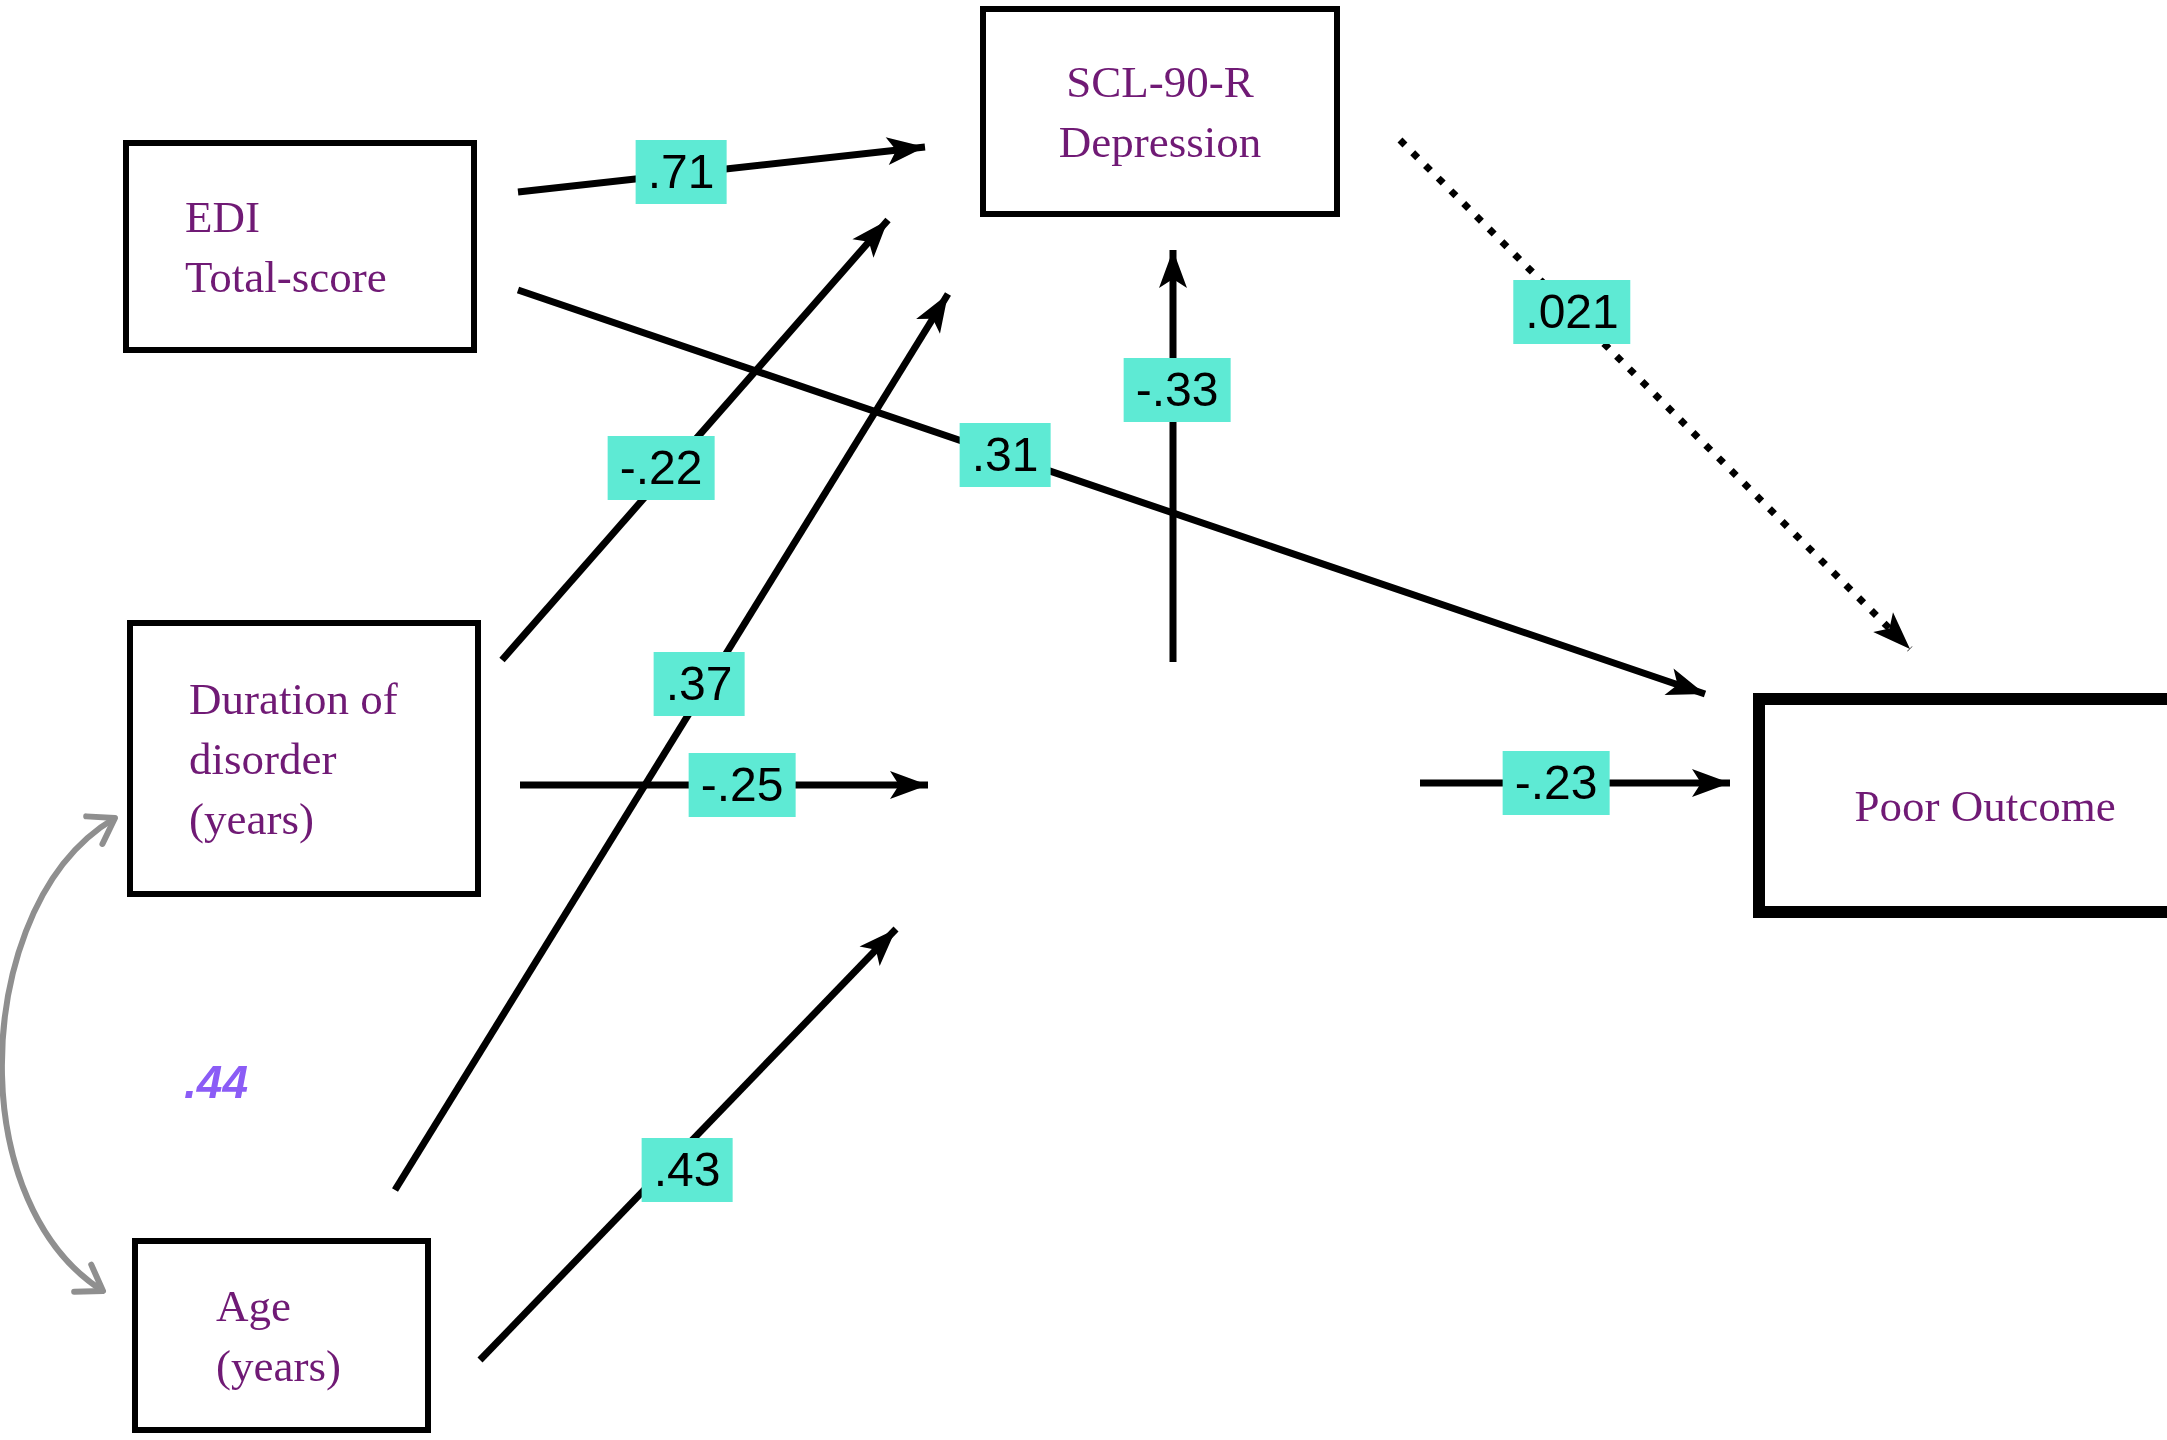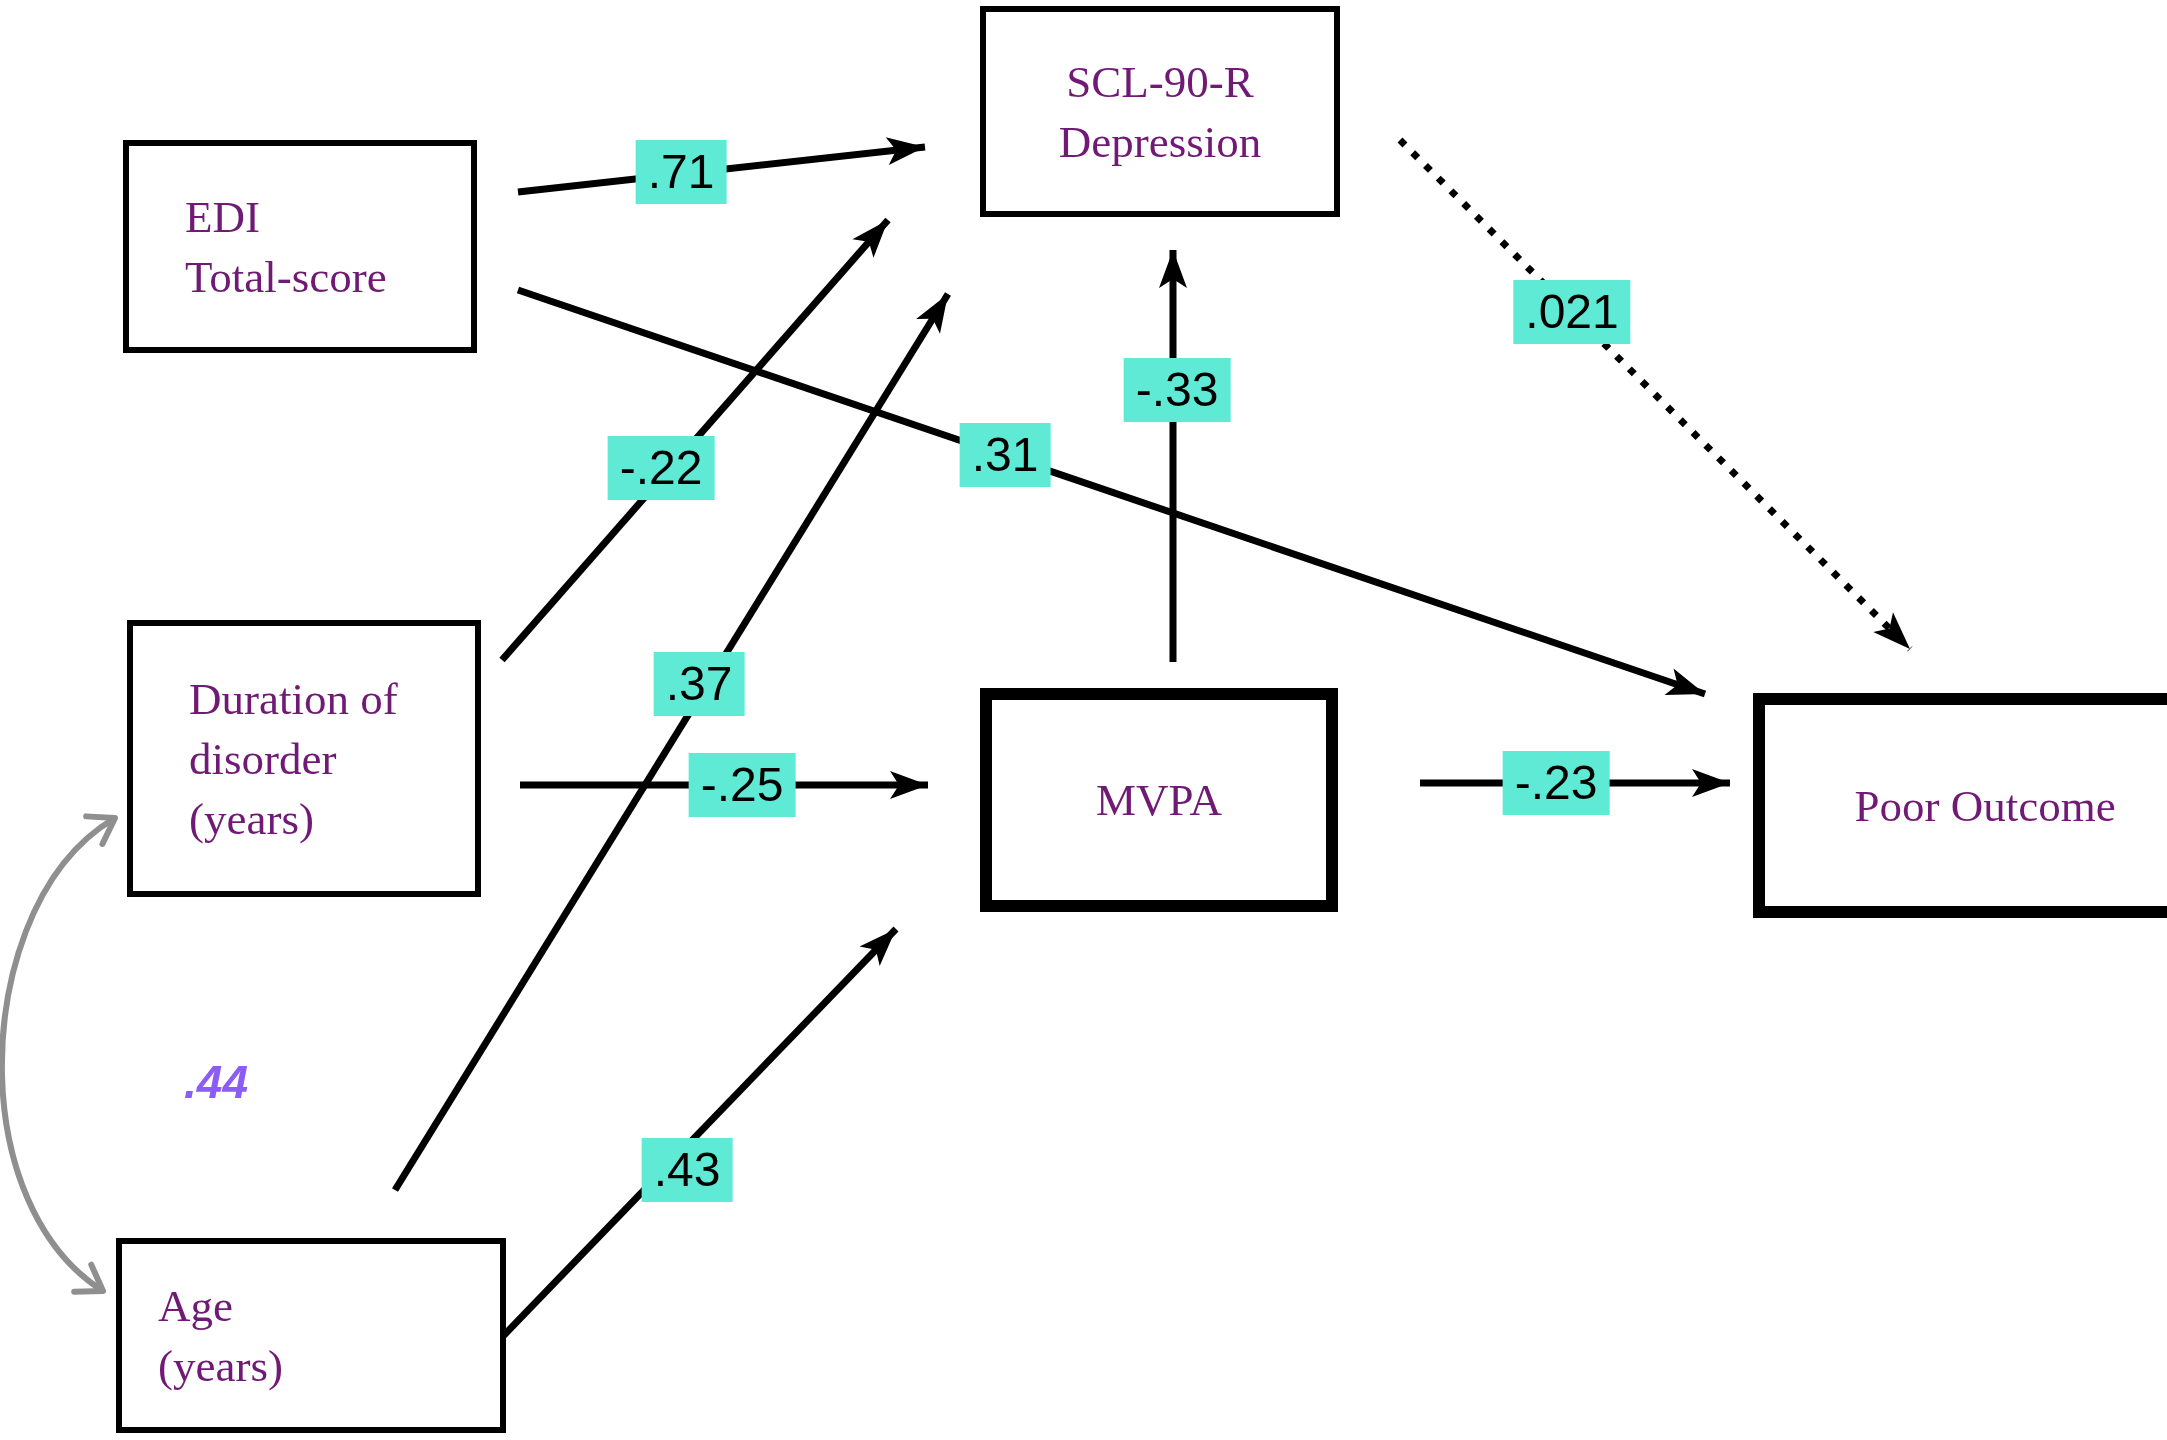--- a/index.html
+++ b/index.html
@@ -80,29 +80,26 @@
     <span>SCL-90-R</span>
     <span>Depression</span>
   </div>
 
   <div class="node align-left" style="left:127px;top:620px;width:354px;height:277px;padding-left:56px;">
     <span>Duration of</span>
     <span>disorder</span>
     <span>(years)</span>
   </div>
 
-  <div class="node thick align-center" style="left:980px;top:688px;width:358px;height:224px;">
-    <span>MVPA</span>
-  </div>
 
   <div class="node thick align-center" style="left:1753px;top:693px;width:464px;height:225px;">
     <span>Poor Outcome</span>
   </div>
 
-  <div class="node align-left" style="left:116px;top:1238px;width:390px;height:195px;padding-left:36px;">
+  <div class="node align-left" style="left:132px;top:1238px;width:299px;height:195px;padding-left:78px;">
     <span>Age</span>
     <span>(years)</span>
   </div>
 
   <div class="edge-label" style="left:681px;top:172px;">.71</div>
   <div class="edge-label" style="left:661px;top:468px;">-.22</div>
   <div class="edge-label" style="left:699px;top:684px;">.37</div>
   <div class="edge-label" style="left:1005px;top:455px;">.31</div>
   <div class="edge-label" style="left:742px;top:785px;">-.25</div>
   <div class="edge-label" style="left:1177px;top:390px;">-.33</div>

